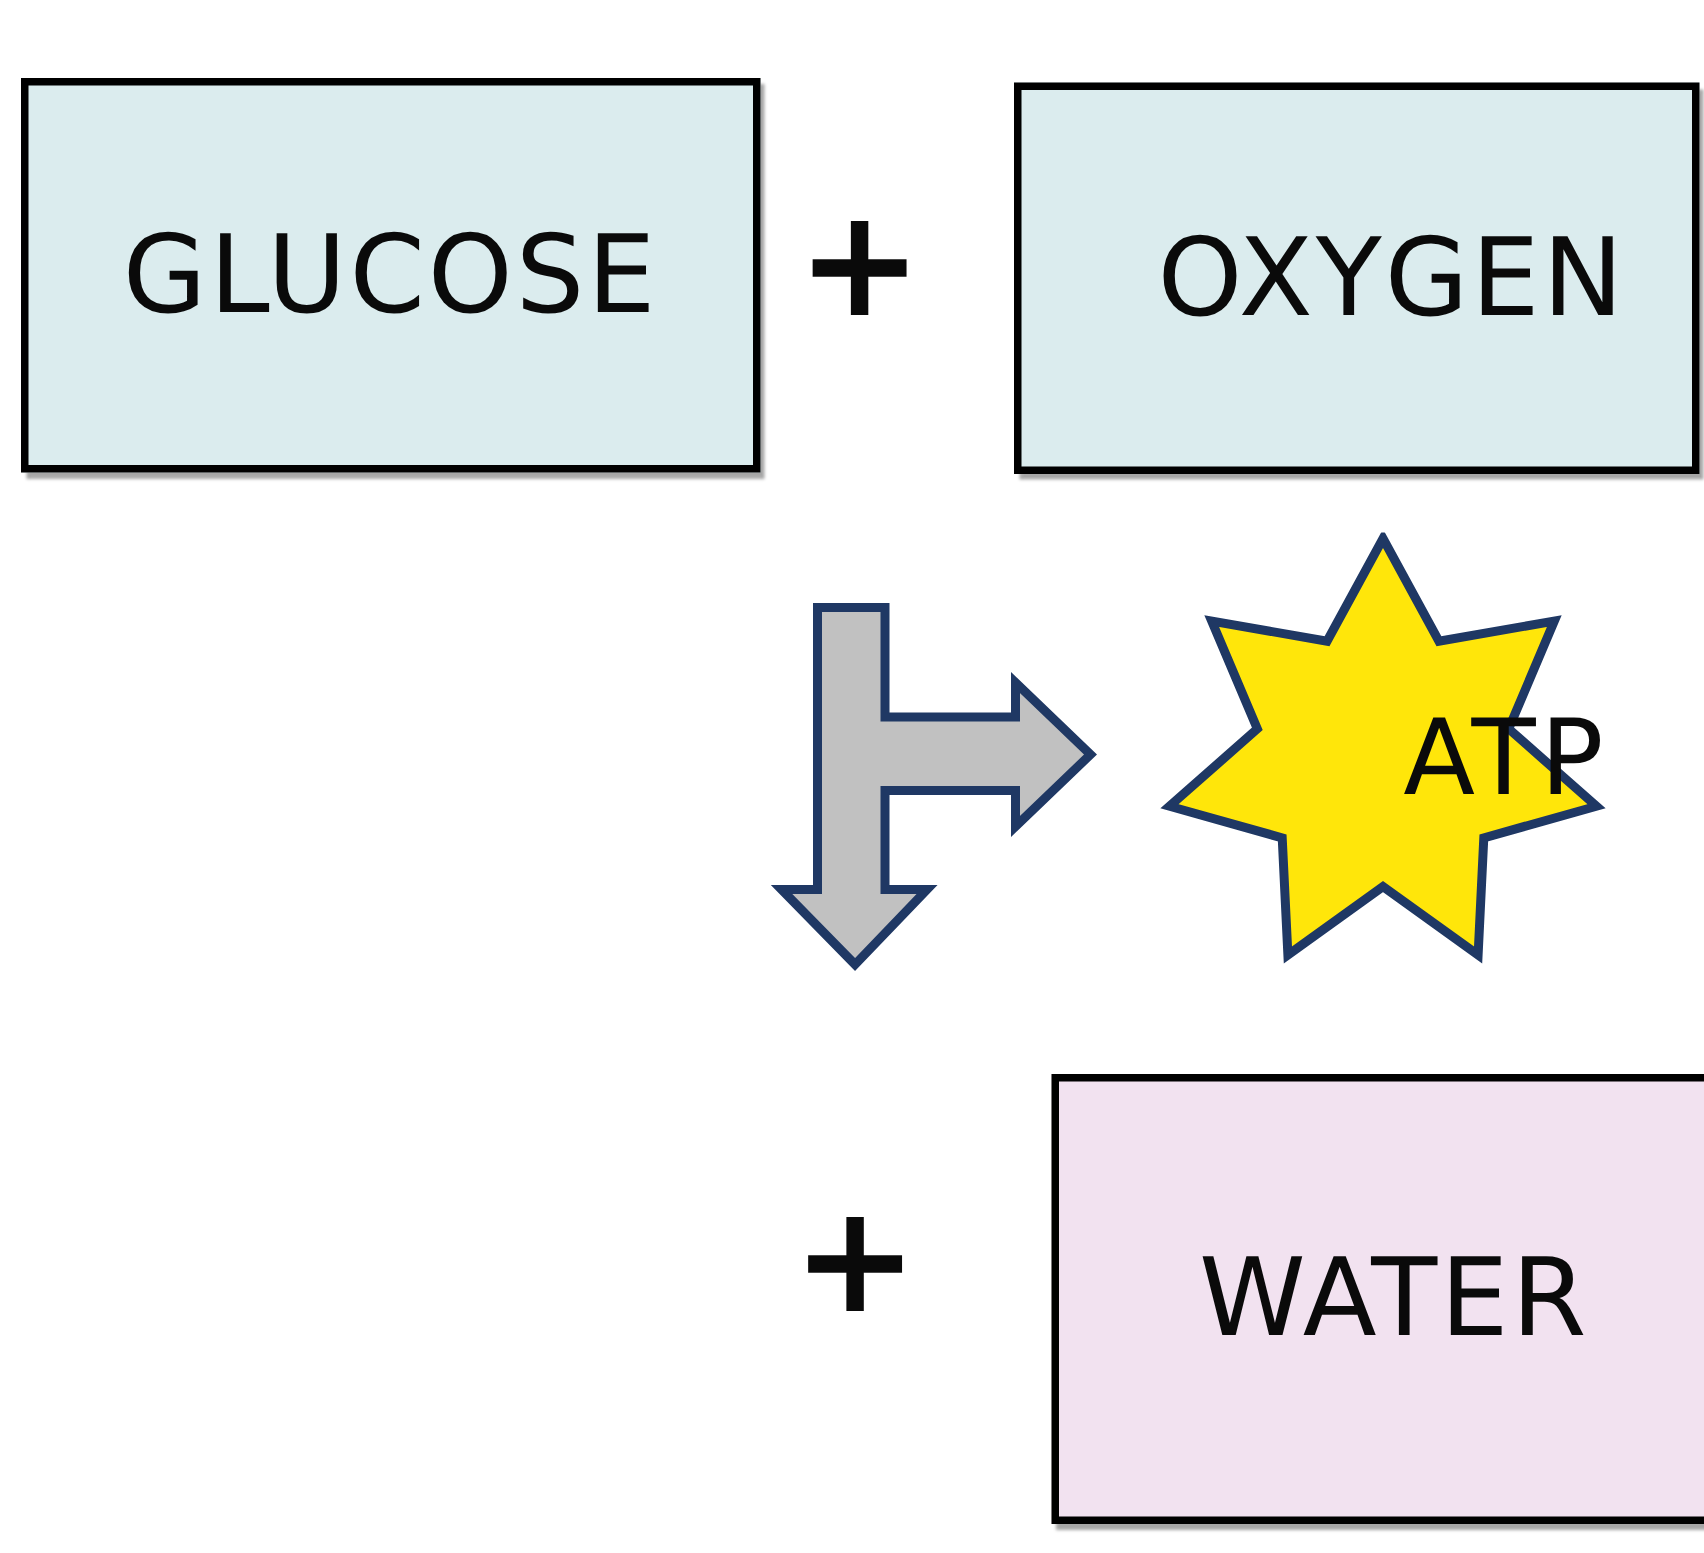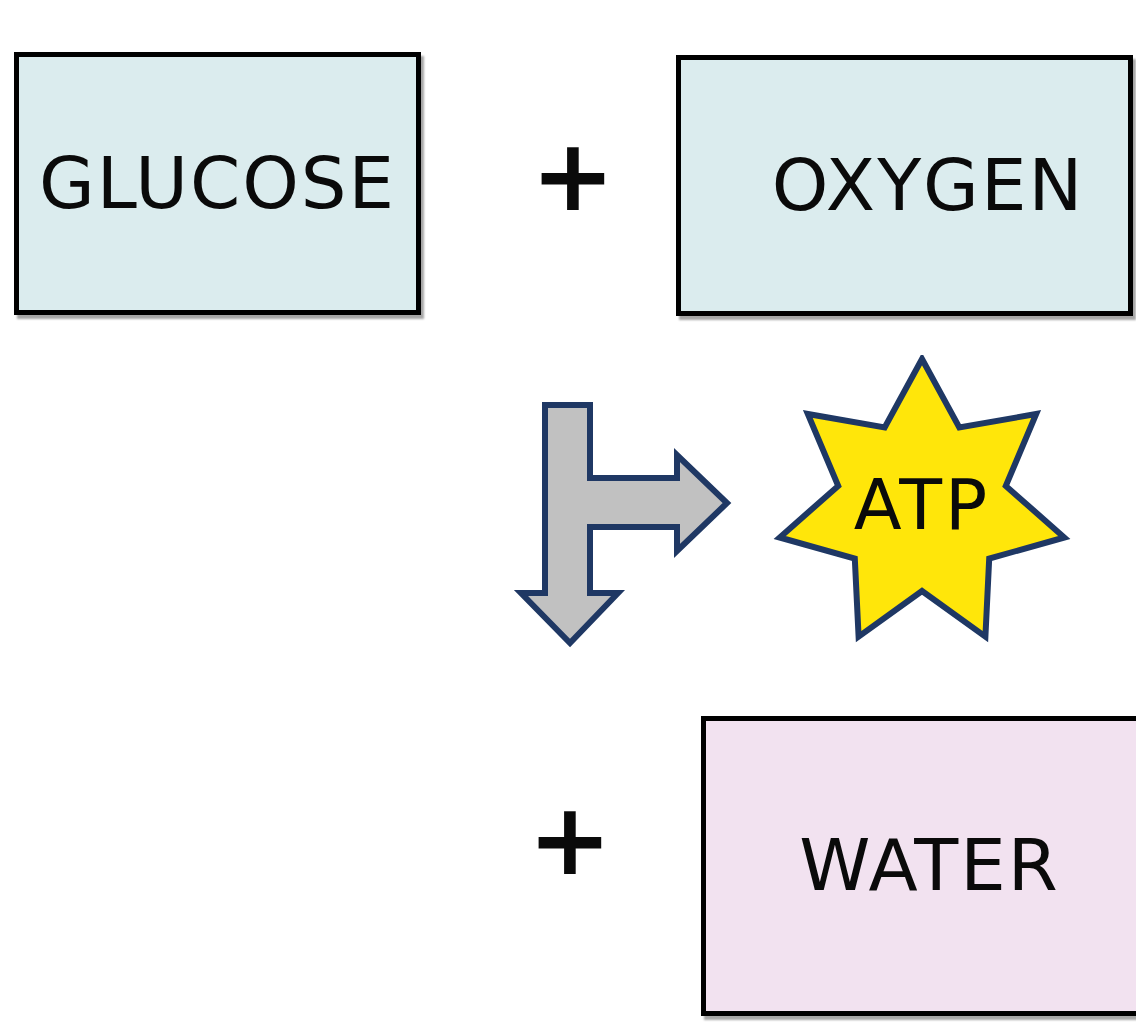--- a/index.html
+++ b/index.html
@@ -25,21 +25,21 @@
     justify-content: center;
     text-align: center;
     font-size: 72px;
     letter-spacing: 2px;
     line-height: 1.33;
     box-shadow: 3px 4px 2px rgba(0,0,0,0.35);
   }
   .box.reactant { background: #dbecee; }
   .box.product  { background: #f2e2f0; }
 
-  .box-glucose { left: 14px;  top: 52px;  width: 407px; height: 263px; }
+  .box-glucose { left: 14px;  top: 52px;  width: 493px; height: 263px; }
   .box-oxygen  { left: 676px; top: 55px;  width: 457px; height: 261px; padding-left: 47px; }
   .box-co2     { left: 14px;  top: 716px; width: 457px; height: 265px; }
   .box-water   { left: 701px; top: 716px; width: 457px; height: 300px; text-align: right; }
 
   .plus {
     position: absolute;
     font-size: 100px;
     line-height: 100px;
     font-weight: bold;
     color: #0a0a0a;
@@ -64,21 +64,21 @@
     height: 300px;
   }
   .atp-label {
     position: absolute;
     left: 772px;
     top: 355px;
     width: 300px;
     height: 300px;
     display: flex;
     align-items: center;
-    justify-content: center;
+    justify-content: flex-end;
     font-size: 70px;
     letter-spacing: 3px;
     color: #0a0a0a;
   }
 </style>
 </head>
 <body>
 
 <div class="canvas">
 

